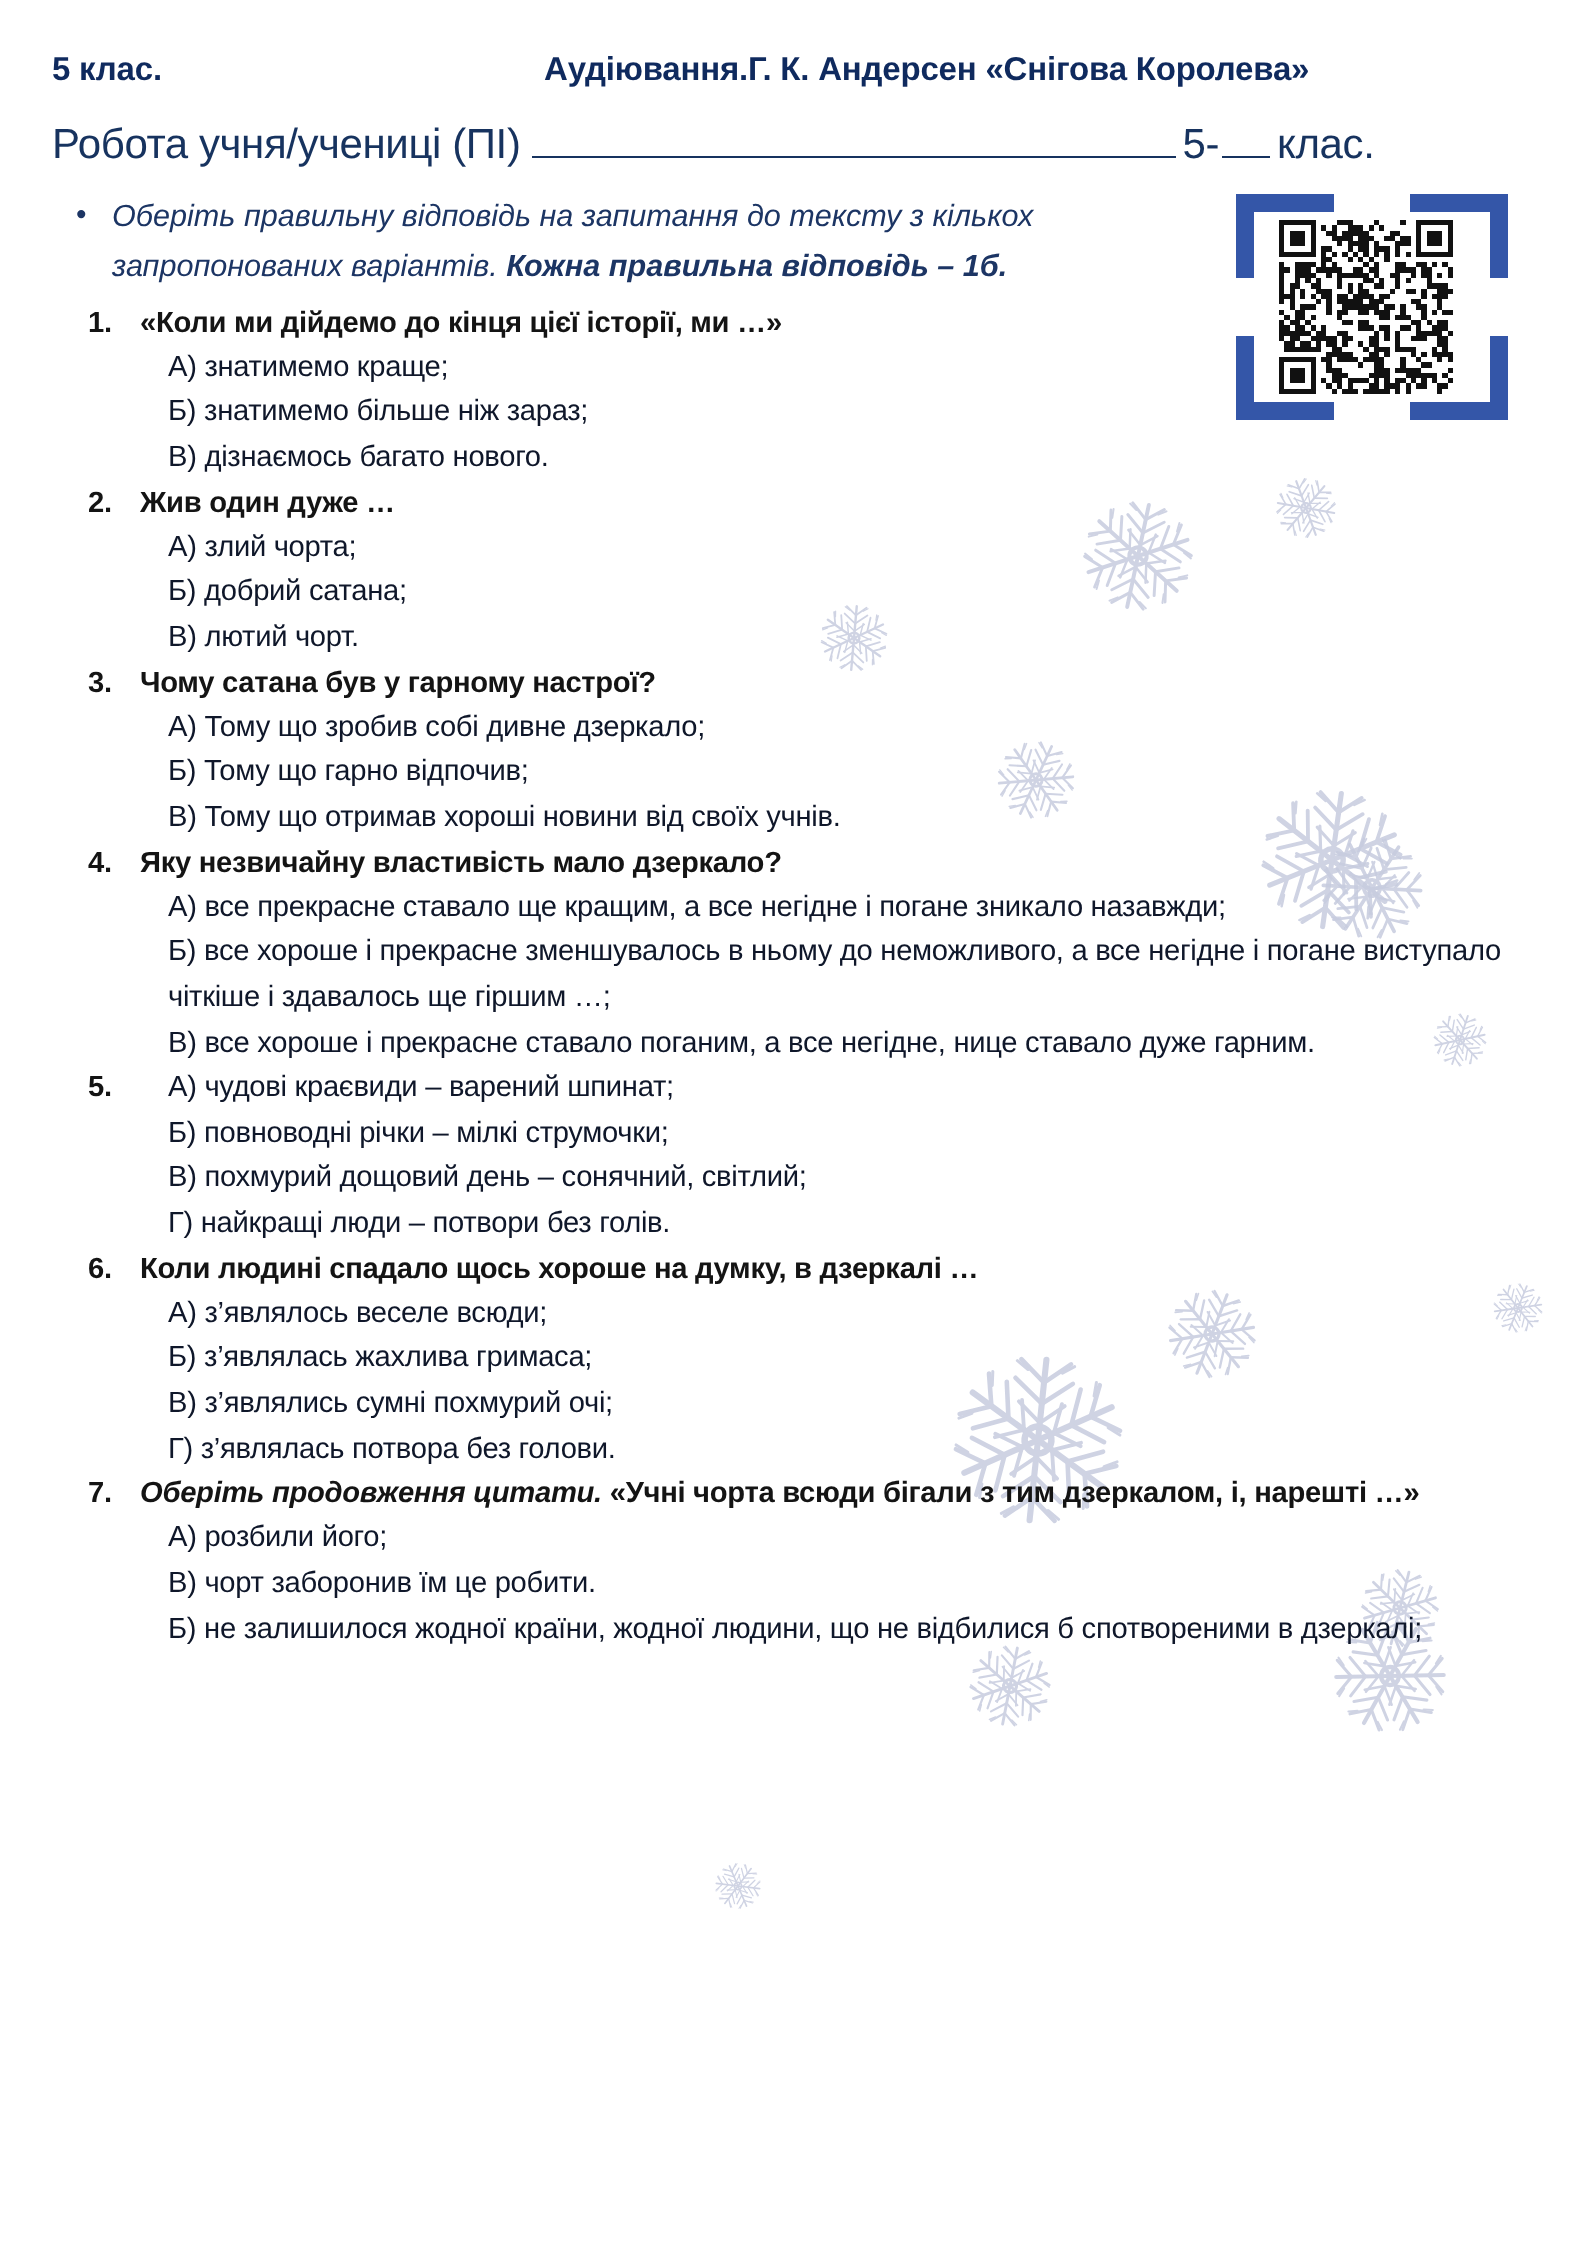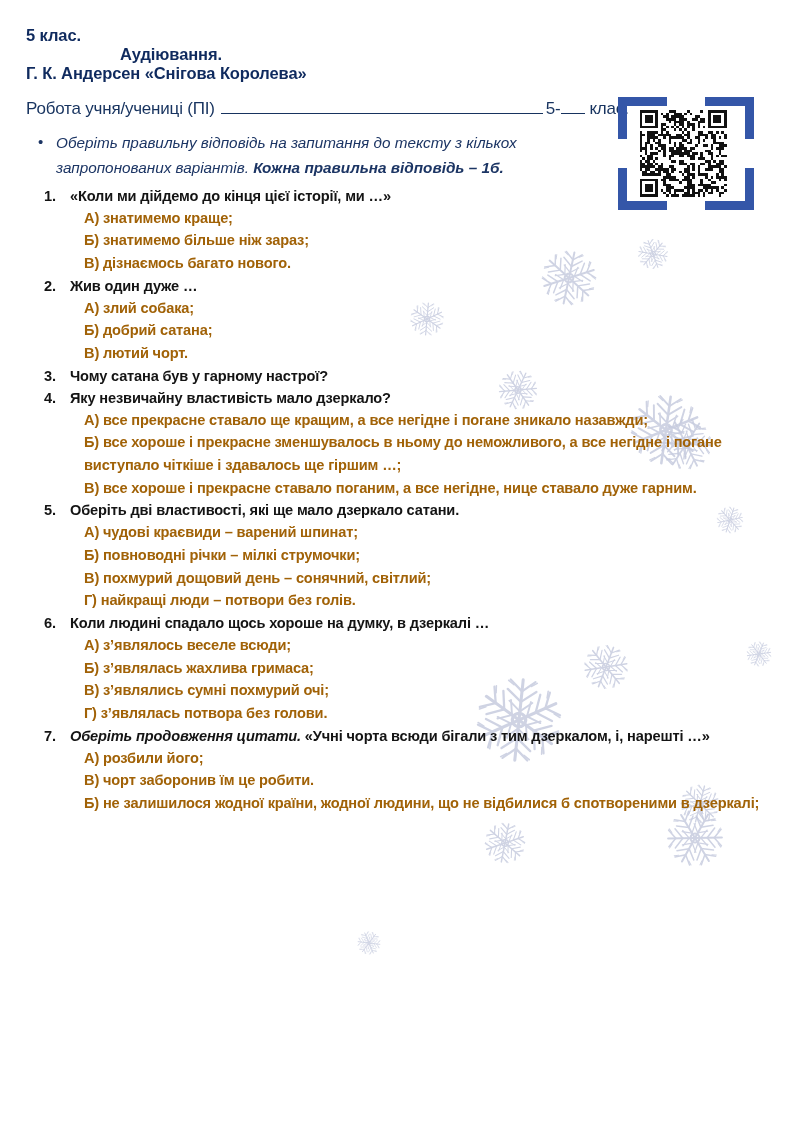--- a/index.html
+++ b/index.html
@@ -40,29 +40,28 @@
 
   
   .doc-header {
     display: flex;
     align-items: baseline;
     font-weight: bold;
     font-size: 16.5px;
     color: #0f2a5e;
     letter-spacing: -0.1px;
     white-space: nowrap;
-    flex-direction: column;
   }
   .hdr-grade { width: 152px; flex: 0 0 auto; }
   .hdr-type  { width: 196px; flex: 0 0 auto; text-align: right; }
   .hdr-work  { flex: 0 0 auto; }
 
   .student-line {
     margin-top: 16px;
-    font-size: 17px;
+    font-size: 21px;
     color: #17335f;
     display: flex;
     align-items: baseline;
     white-space: nowrap;
     letter-spacing: -0.2px;
   }
   .student-line .blank-long {
     display: inline-block;
     width: 322px;
     border-bottom: 1.6px solid #17335f;
@@ -166,25 +165,24 @@
   }
   .q-options {
     margin: 0;
     padding: 0;
     list-style: none;
   }
   .q-options li {
     padding-left: 58px;
     font-size: 14.6px;
     line-height: 1.55;
-    color: #a16207;
+    color: #0f172a;
     letter-spacing: -0.15px;
     max-width: 742px;
     text-indent: 0;
-    font-weight: bold;
   }
 </style>
 </head>
 <body>
 
 <div class="page">
 
   <div class="snow-layer" id="snow-layer">
       <div class="snowflake" style="left: 538px; top: 247px; transform: rotate(12deg);">
         <svg width="62" height="62" viewBox="0 0 100 100">
@@ -1220,38 +1218,43 @@
           <div class="q-head"><span class="q-num">1.</span><span>«Коли ми дійдемо до кінця цієї історії, ми …»</span></div>
           <ul class="q-options">
             <li>А) знатимемо краще;</li>
             <li>Б) знатимемо більше ніж зараз;</li>
             <li>В) дізнаємось багато нового.</li>
           </ul>
         </li>
         <li class="q-item">
           <div class="q-head"><span class="q-num">2.</span><span>Жив один дуже …</span></div>
           <ul class="q-options">
-            <li>А) злий собака;</li>
+            <li>А) злий чорта;</li>
             <li>Б) добрий сатана;</li>
             <li>В) лютий чорт.</li>
           </ul>
         </li>
         <li class="q-item">
           <div class="q-head"><span class="q-num">3.</span><span>Чому сатана був у гарному настрої?</span></div>
+          <ul class="q-options">
+            <li>А) Тому що зробив собі дивне дзеркало;</li>
+            <li>Б) Тому що гарно відпочив;</li>
+            <li>В) Тому що отримав хороші новини від своїх учнів.</li>
+          </ul>
         </li>
         <li class="q-item">
           <div class="q-head"><span class="q-num">4.</span><span>Яку незвичайну властивість мало дзеркало?</span></div>
           <ul class="q-options">
             <li>А) все прекрасне ставало ще кращим, а все негідне і погане зникало назавжди;</li>
             <li>Б) все хороше і прекрасне зменшувалось в ньому до неможливого, а все негідне і погане виступало чіткіше і здавалось ще гіршим …;</li>
             <li>В) все хороше і прекрасне ставало поганим, а все негідне, нице ставало дуже гарним.</li>
           </ul>
         </li>
         <li class="q-item">
-          <div class="q-head"><span class="q-num">5.</span><span>Оберіть дві властивості, які ще мало дзеркало сатани.</span></div>
+          <div class="q-head"><span class="q-num">5.</span></div>
           <ul class="q-options">
             <li>А) чудові краєвиди – варений шпинат;</li>
             <li>Б) повноводні річки – мілкі струмочки;</li>
             <li>В) похмурий дощовий день – сонячний, світлий;</li>
             <li>Г) найкращі люди – потвори без голів.</li>
           </ul>
         </li>
         <li class="q-item">
           <div class="q-head"><span class="q-num">6.</span><span>Коли людині спадало щось хороше на думку, в дзеркалі  …</span></div>
           <ul class="q-options">

